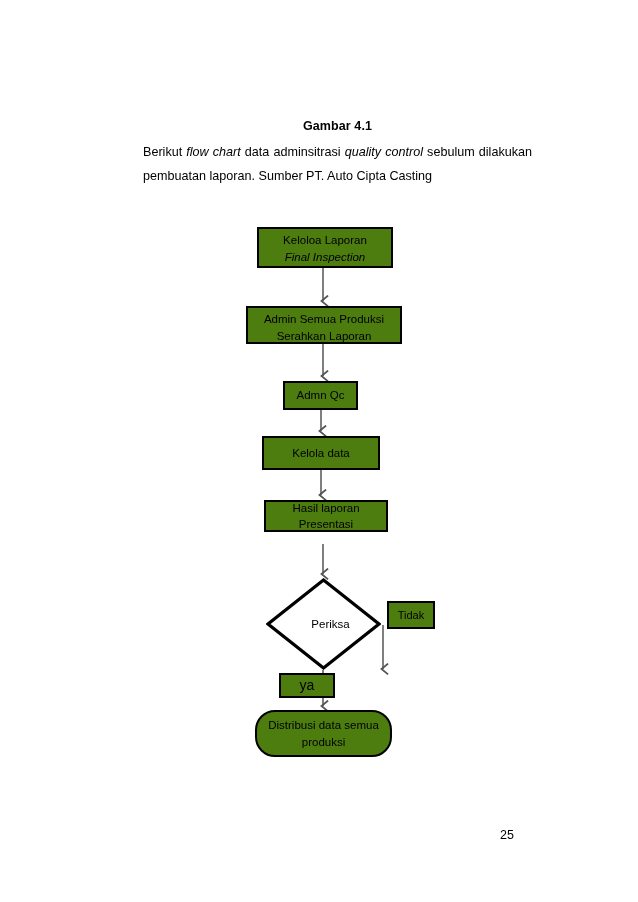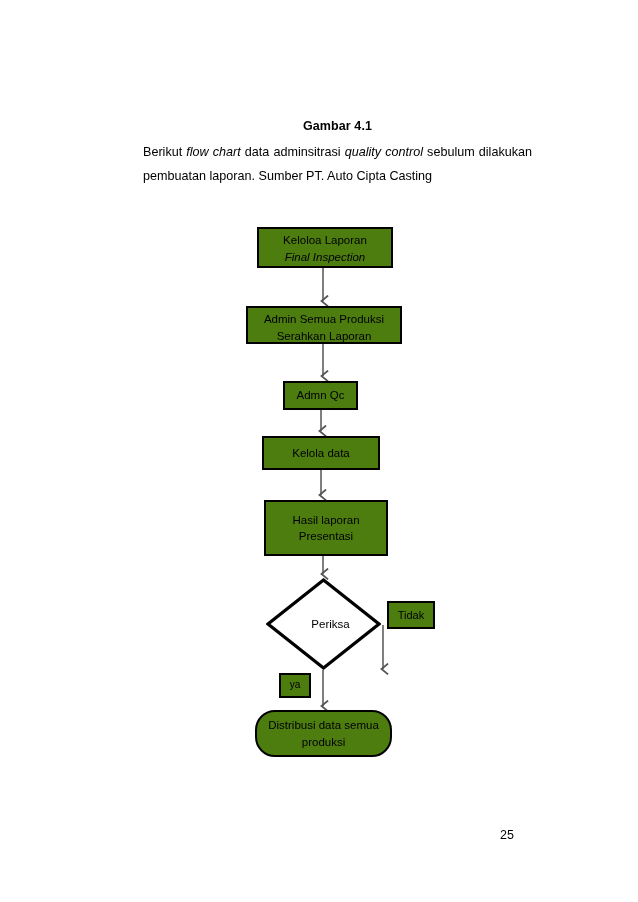--- a/index.html
+++ b/index.html
@@ -65,23 +65,23 @@
     white-space: nowrap;
   }
   .node .l2 { font-style: normal; }
   .node .l2.it { font-style: italic; }
 
   
   #node-keloloa      { left: 257px; top: 227px; width: 136px; height: 41px; }
   #node-admin-semua  { left: 246px; top: 306px; width: 156px; height: 38px; }
   #node-admn-qc      { left: 283px; top: 381px; width: 75px;  height: 29px; text-align: right; }
   #node-kelola-data  { left: 262px; top: 436px; width: 118px; height: 34px; }
-  #node-hasil        { left: 264px; top: 500px; width: 124px; height: 56px; }
+  #node-hasil        { left: 264px; top: 500px; width: 124px; height: 32px; }
   #node-tidak        { left: 387px; top: 601px; width: 48px;  height: 28px; font-size: 11px; }
-  #node-ya           { left: 279px; top: 673px; width: 32px;  height: 25px; font-size: 10px; }
+  #node-ya           { left: 279px; top: 673px; width: 56px;  height: 25px; font-size: 14px; }
   #node-dibuat-ulang { left: 339px; top: 673px; width: 88px;  height: 27px; }
   #node-distribusi   { left: 255px; top: 710px; width: 137px; height: 47px; border-radius: 20px; }
 
   
   #node-keloloa, #node-admin-semua {
     justify-content: flex-start;
     padding-top: 3px;
   }
 
   

